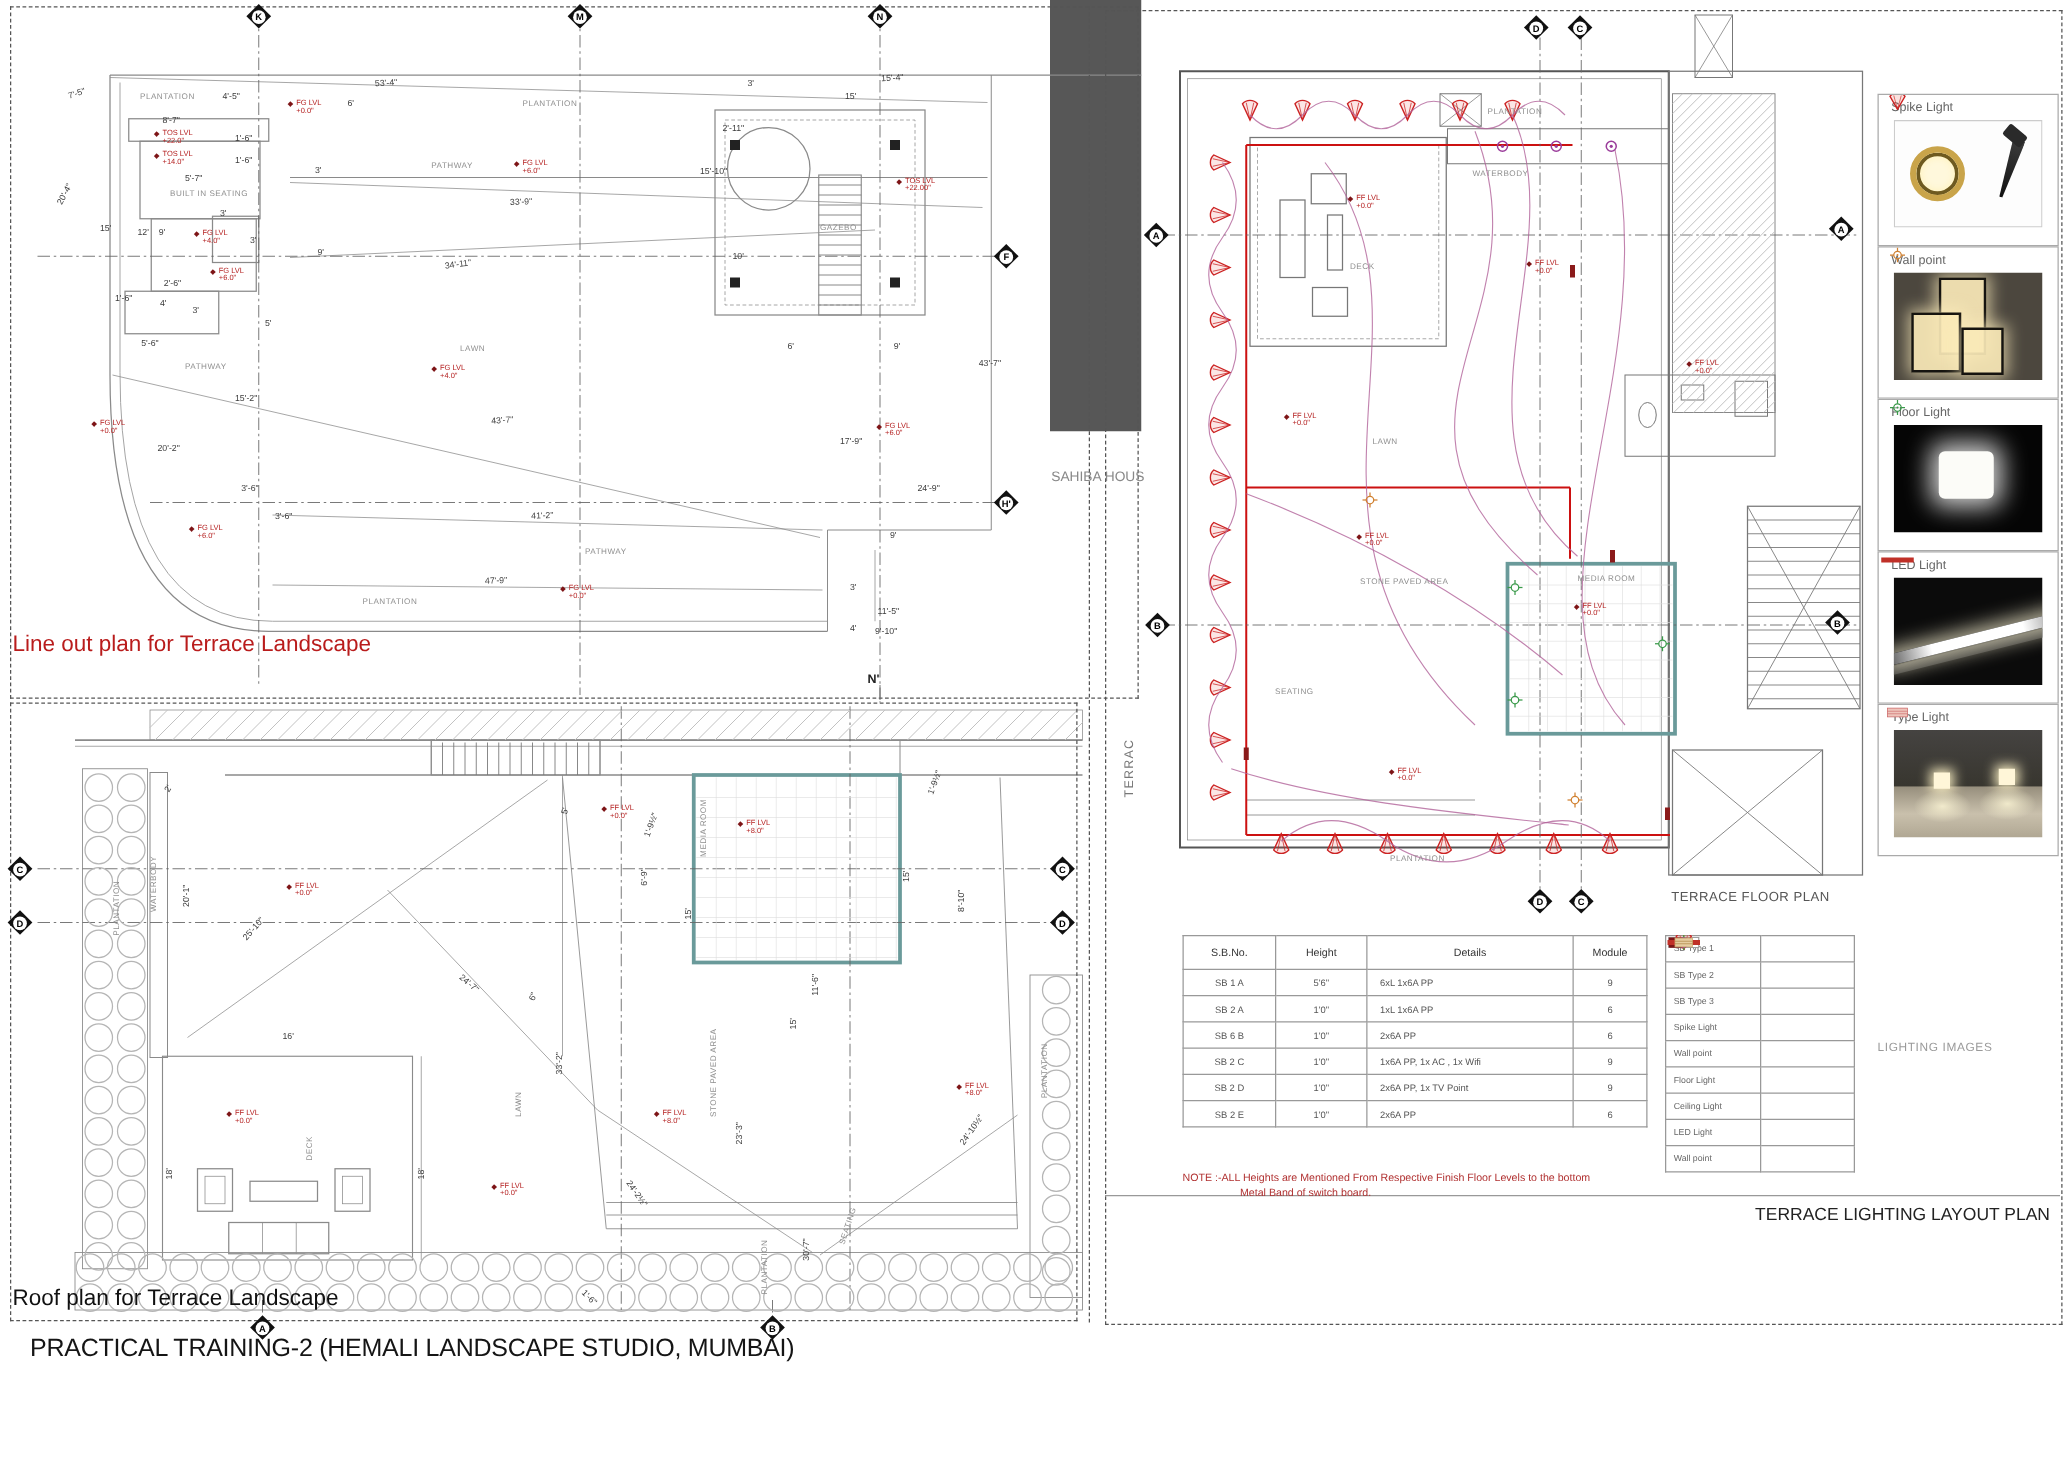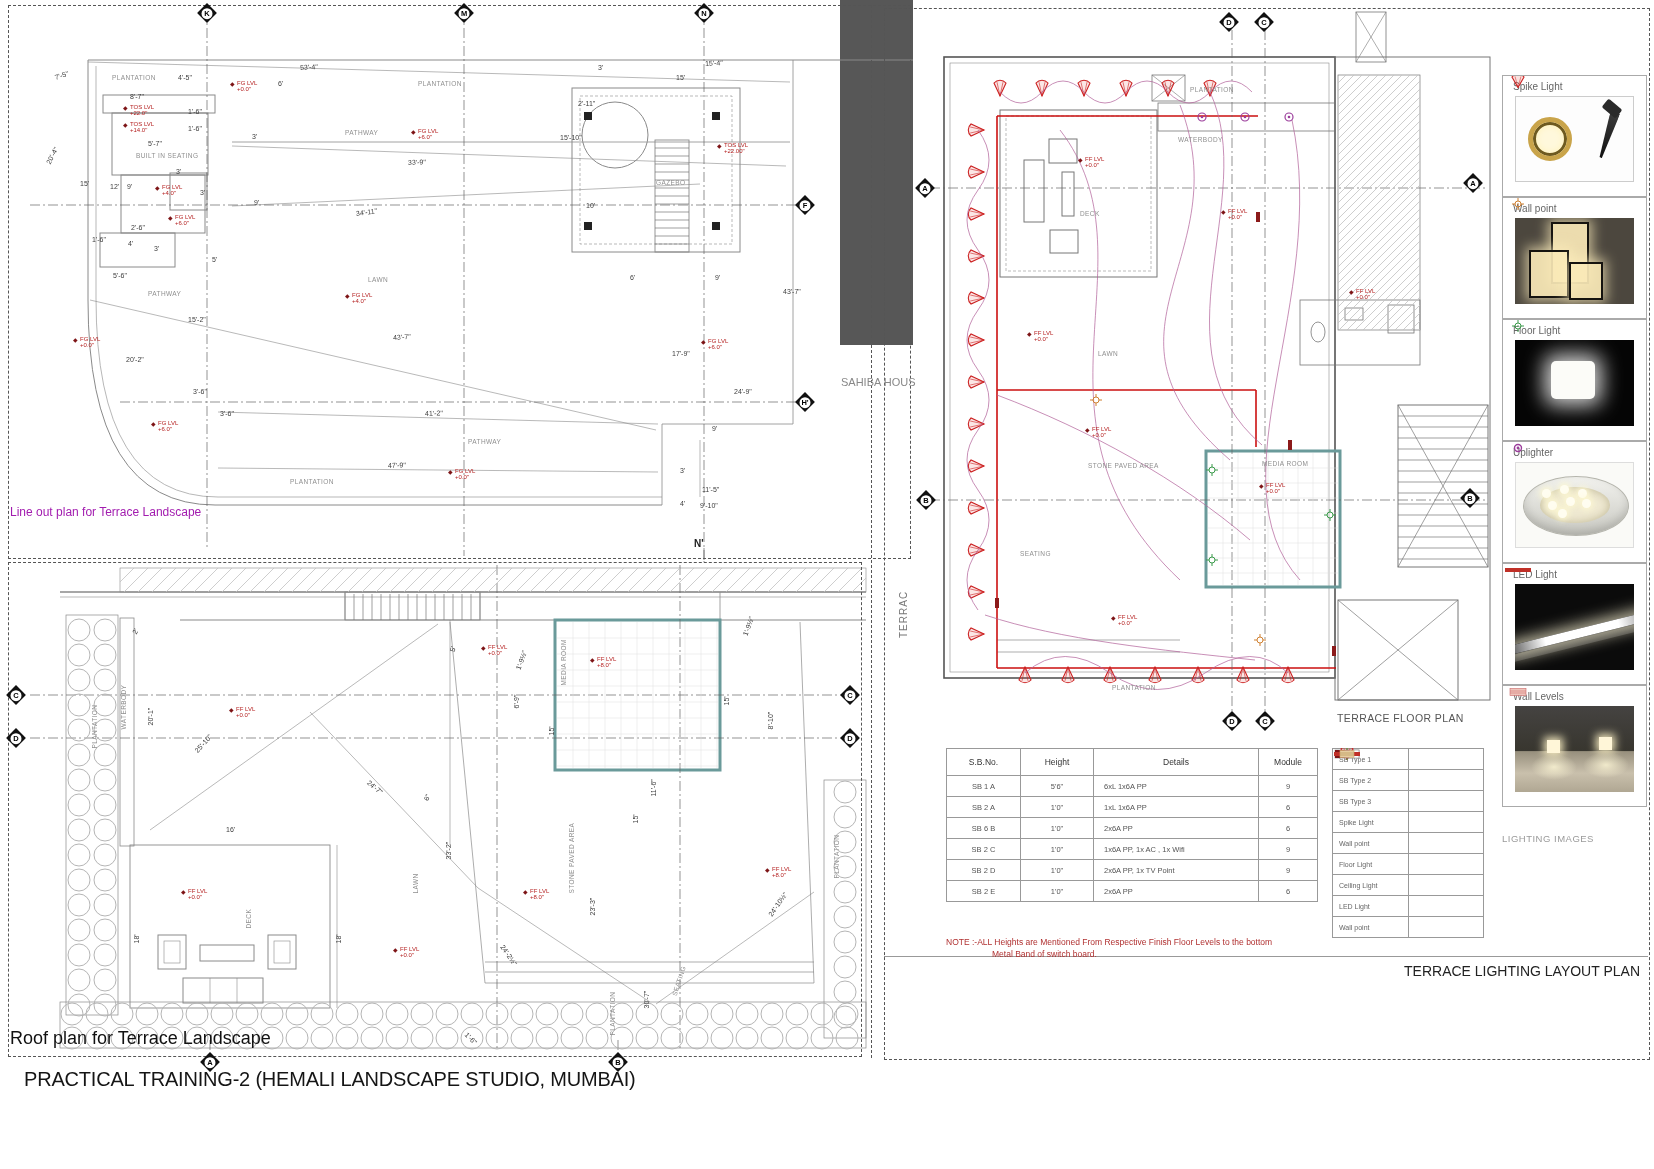--- a/index.html
+++ b/index.html
@@ -13,21 +13,21 @@
   .lbl{position:absolute;white-space:nowrap;transform-origin:0 50%;}
   .dim{font-size:7px;color:#3c3c3c;}
   .area{font-size:6.5px;color:#8f8f8f;letter-spacing:.4px;}
   .red{font-size:6px;color:#b52222;line-height:1.08;}
   .dmk{position:absolute;left:-7px;top:1px;font-size:6px;color:#7d1416;}
   .gmark{position:absolute;width:14px;height:14px;background:#111;
          transform:translate(-50%,-50%) rotate(45deg);z-index:6;}
   .gmark i{position:absolute;inset:1.5px;background:#fff;border-radius:50%;transform:rotate(-45deg);
            font:700 7.5px/11px "Liberation Sans",sans-serif;font-style:normal;text-align:center;color:#000;}
   
-  .t-lineout{position:absolute;left:10px;top:505px;font-size:12px;color:#a21caf;z-index:7;}
+  .t-lineout{position:absolute;left:10px;top:505px;font-size:18px;color:#b91c1c;z-index:7;}
   .t-roof{position:absolute;left:10px;top:1028px;font-size:18px;color:#111;z-index:7;}
   .t-floor{position:absolute;left:1337px;top:712px;font-size:10.5px;color:#555;letter-spacing:.4px;z-index:7;}
   .t-light{position:absolute;left:884px;top:963px;width:756px;text-align:right;font-size:14px;color:#222;z-index:7;}
   .lightline{position:absolute;left:884px;top:956px;width:764px;border-top:1.5px solid #999;z-index:2;}
   .t-footer{position:absolute;left:24px;top:1068px;font-size:20px;color:#151515;letter-spacing:-.2px;z-index:7;}
   .t-sahiba{position:absolute;left:841px;top:376px;font-size:11px;color:#888;z-index:7;}
   .t-refimg{position:absolute;left:1502px;top:833px;font-size:9.5px;color:#9a9a9a;letter-spacing:.5px;z-index:7;}
   .t-nprime{position:absolute;left:694px;top:538px;font-size:10px;font-weight:bold;color:#222;z-index:7;}
   .t-terrv{position:absolute;left:898px;top:638px;font-size:10px;color:#777;letter-spacing:1px;
            transform-origin:0 0;transform:rotate(-90deg);z-index:7;}
@@ -1005,57 +1005,35 @@
           </svg>
         </div>
         <div class="card-img">
           <div class="ci-floor">
             <i></i>
           </div>
         </div>
       </div>
       <div class="card">
         <div class="card-head">
-          <span>Uplighter</span>
-          <svg width="30" height="12" viewBox="0 0 30 12">
-            <circle cx="15" cy="6" r="3.5" fill="none" stroke="#9b3d9b" stroke-width="1.4"></circle>
-            <circle cx="15" cy="6" r="1.4" fill="#9b3d9b"></circle>
-          </svg>
-        </div>
-        <div class="card-img">
-          <div class="ci-up">
-            <div class="o"></div>
-            <div class="i"></div>
-            <span class="d" style="left: 26px; top: 26px;"></span>
-            <span class="d" style="left: 44px; top: 22px;"></span>
-            <span class="d" style="left: 62px; top: 26px;"></span>
-            <span class="d" style="left: 32px; top: 38px;"></span>
-            <span class="d" style="left: 50px; top: 34px;"></span>
-            <span class="d" style="left: 66px; top: 36px;"></span>
-            <span class="d" style="left: 42px; top: 46px;"></span>
-          </div>
-        </div>
-      </div>
-      <div class="card">
-        <div class="card-head">
           <span>LED Light</span>
           <svg width="30" height="12" viewBox="0 0 30 12">
             <rect x="2" y="4" width="26" height="4" fill="#c03028"></rect>
           </svg>
         </div>
         <div class="card-img">
           <div class="ci-led">
             <div class="base"></div>
             <div class="bar"></div>
           </div>
         </div>
       </div>
       <div class="card">
         <div class="card-head">
-          <span>Wall Levels</span>
+          <span>Type Light</span>
           <svg width="30" height="12" viewBox="0 0 30 12">
             <rect x="7" y="2.5" width="16" height="7" fill="#eec4bb" stroke="#c66" stroke-width=".6"></rect>
             <path d="M7,5 H23 M7,7 H23" stroke="#c66" stroke-width=".5"></path>
           </svg>
         </div>
         <div class="card-img">
           <div class="ci-wl">
             <i style="left:32px;top:34px;"></i>
             <i style="left:84px;top:31px;"></i>
             <b style="left:16px;top:48px;"></b>

